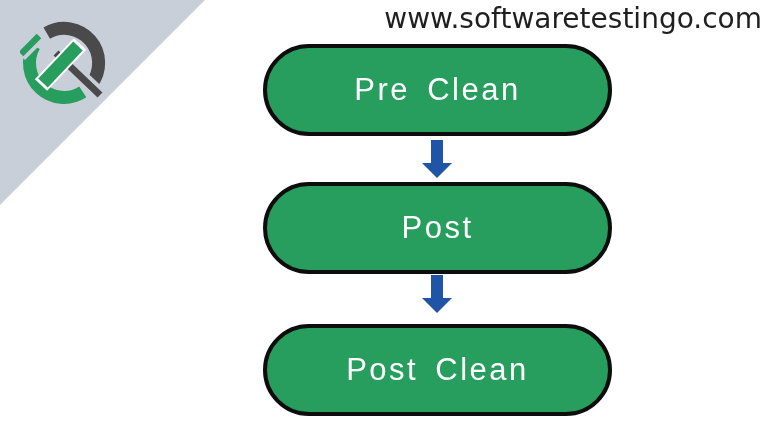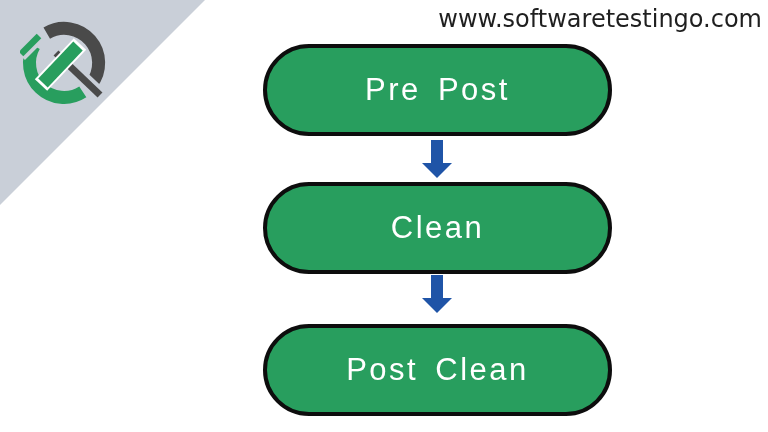--- a/index.html
+++ b/index.html
@@ -31,21 +31,21 @@
     width: 90px;
     height: 90px;
   }
   .site-url {
     position: absolute;
     top: 0px;
     right: 6px;
     height: 38px;
     line-height: 38px;
     font-family: "DejaVu Sans", sans-serif;
-    font-size: 24px;
+    font-size: 28px;
     color: var(--text-dark, #1f1f1f);
     white-space: nowrap;
   }
   .flow-node {
     position: absolute;
     left: 263px;
     width: 349px;
     height: 92px;
     box-sizing: border-box;
     background: var(--node-fill, #289e5e);
@@ -100,30 +100,30 @@
     <line class="handle" x1="36" y1="35" x2="80" y2="77" stroke-width="7"></line>
 
     <line x1="21" y1="67" x2="60" y2="26" stroke="#ffffff" stroke-width="17"></line>
     <line class="head" x1="23" y1="65" x2="58" y2="28" stroke-width="13"></line>
   </svg>
 
   <div class="site-url">www.softwaretestingo.com</div>
 
   <div>
     <div class="flow-node node-1">
-      <span>Pre Post</span>
+      <span>Pre Clean</span>
     </div>
 
     <svg class="flow-arrow arrow-1" viewBox="0 0 30 38" aria-hidden="true">
       <rect x="9" y="0" width="12" height="24"></rect>
       <polygon points="0,23 30,23 15,38"></polygon>
     </svg>
 
     <div class="flow-node node-2">
-      <span>Clean</span>
+      <span>Post</span>
     </div>
 
     <svg class="flow-arrow arrow-2" viewBox="0 0 30 38" aria-hidden="true">
       <rect x="9" y="0" width="12" height="24"></rect>
       <polygon points="0,23 30,23 15,38"></polygon>
     </svg>
 
     <div class="flow-node node-3">
       <span>Post Clean</span>
     </div>

